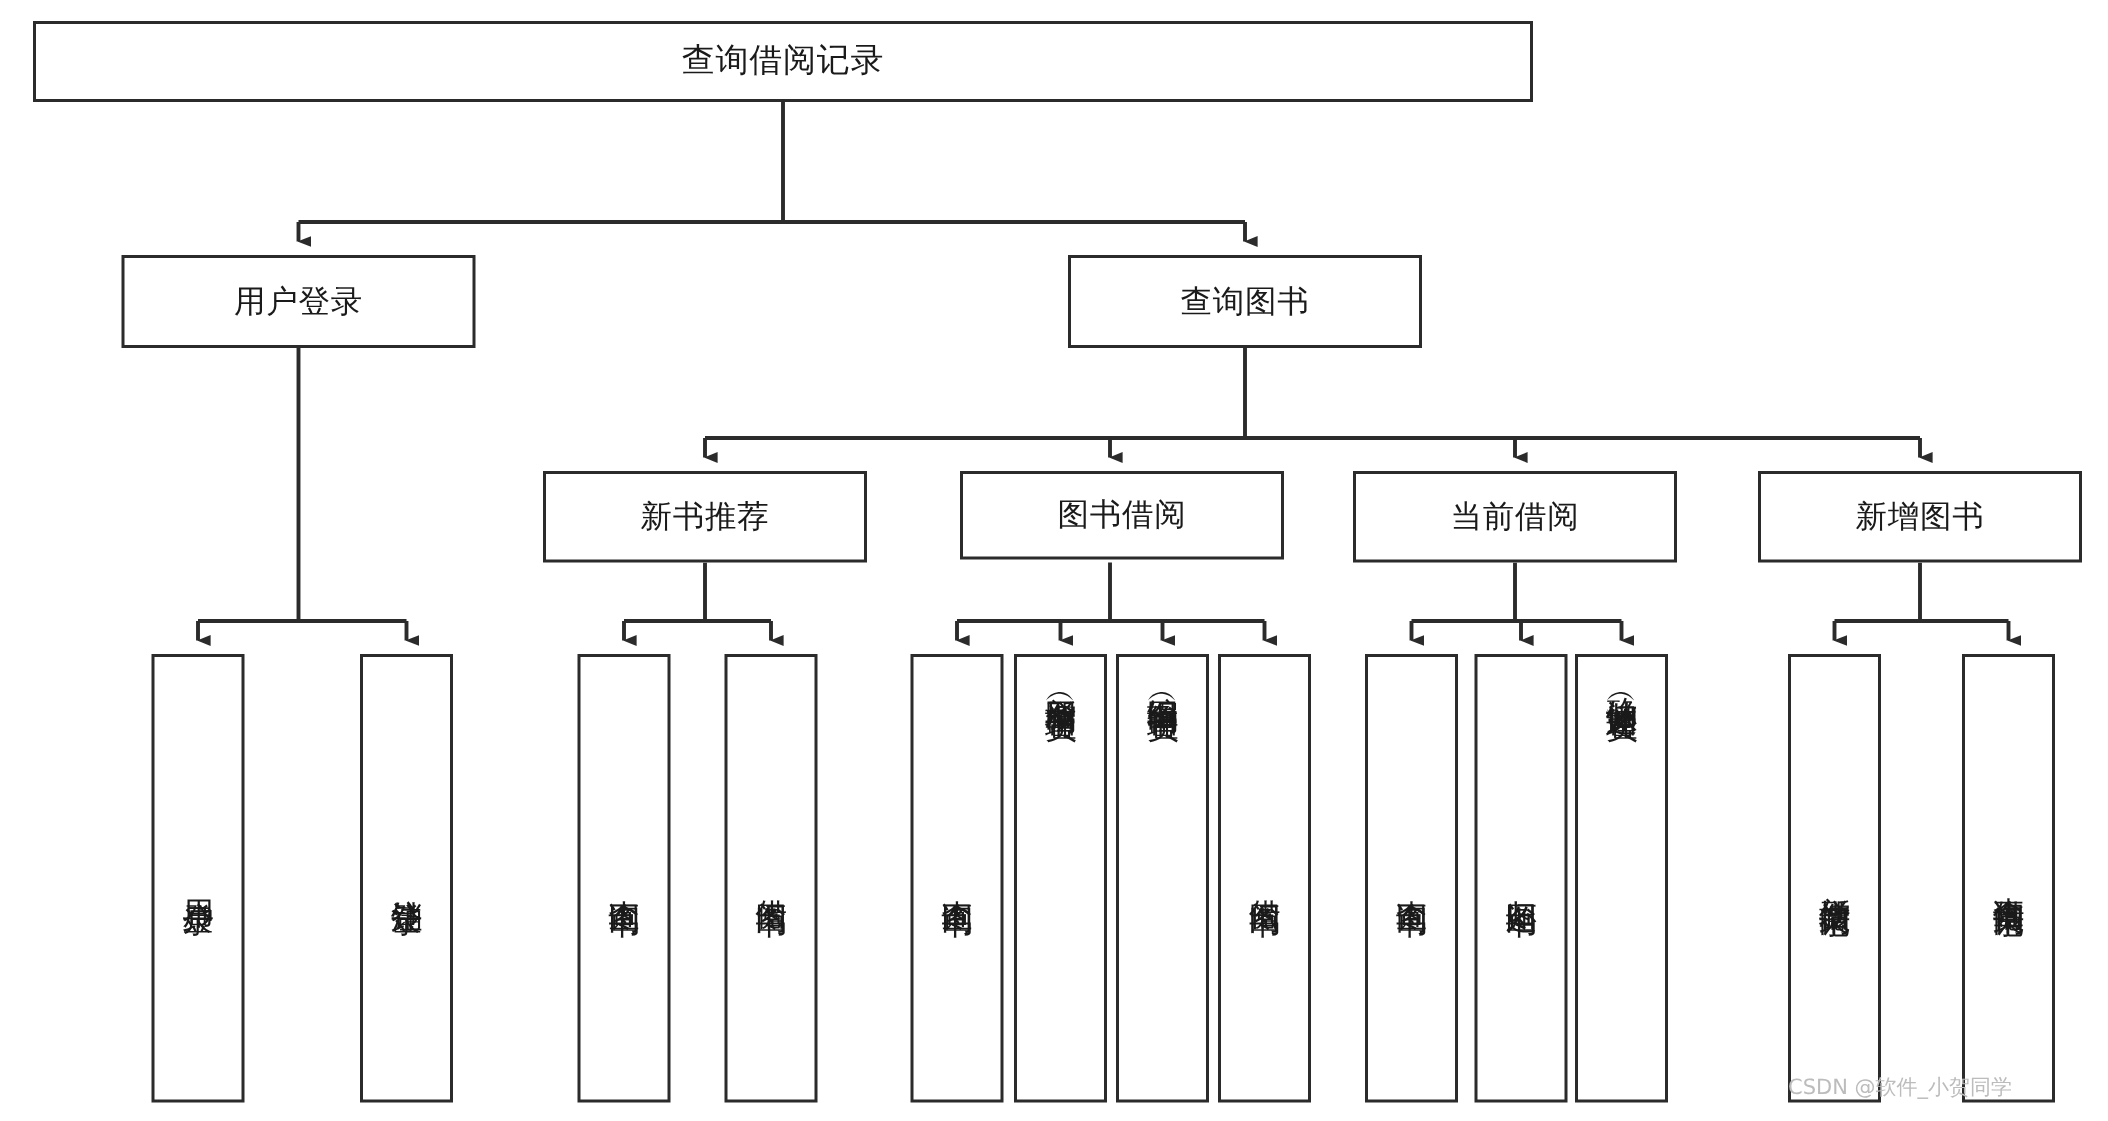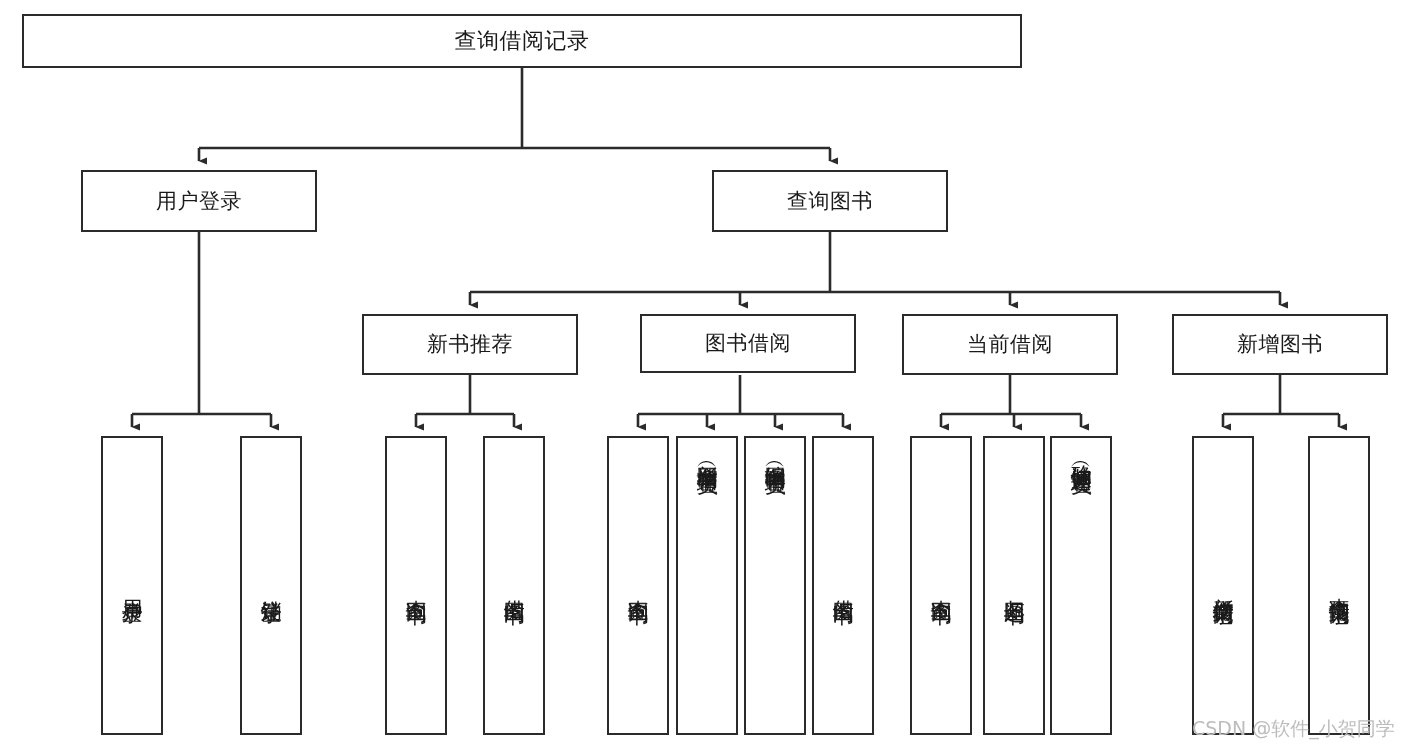--- a/index.html
+++ b/index.html
@@ -61,21 +61,21 @@
     letter-spacing: 1.5px;
     white-space: nowrap;
   }
   .node.vert.centered {
     align-items: center;
     padding-top: 0;
   }
   #watermark {
     position: absolute;
     color: #bcbcbc;
-    font-size: 19px;
+    font-size: 14px;
     white-space: nowrap;
     user-select: none;
   }
 </style>
 </head>
 <body>
 
 <div id="diagram-root">
 
   <svg id="edges" viewBox="0 0 1405 747" xmlns="http://www.w3.org/2000/svg">

